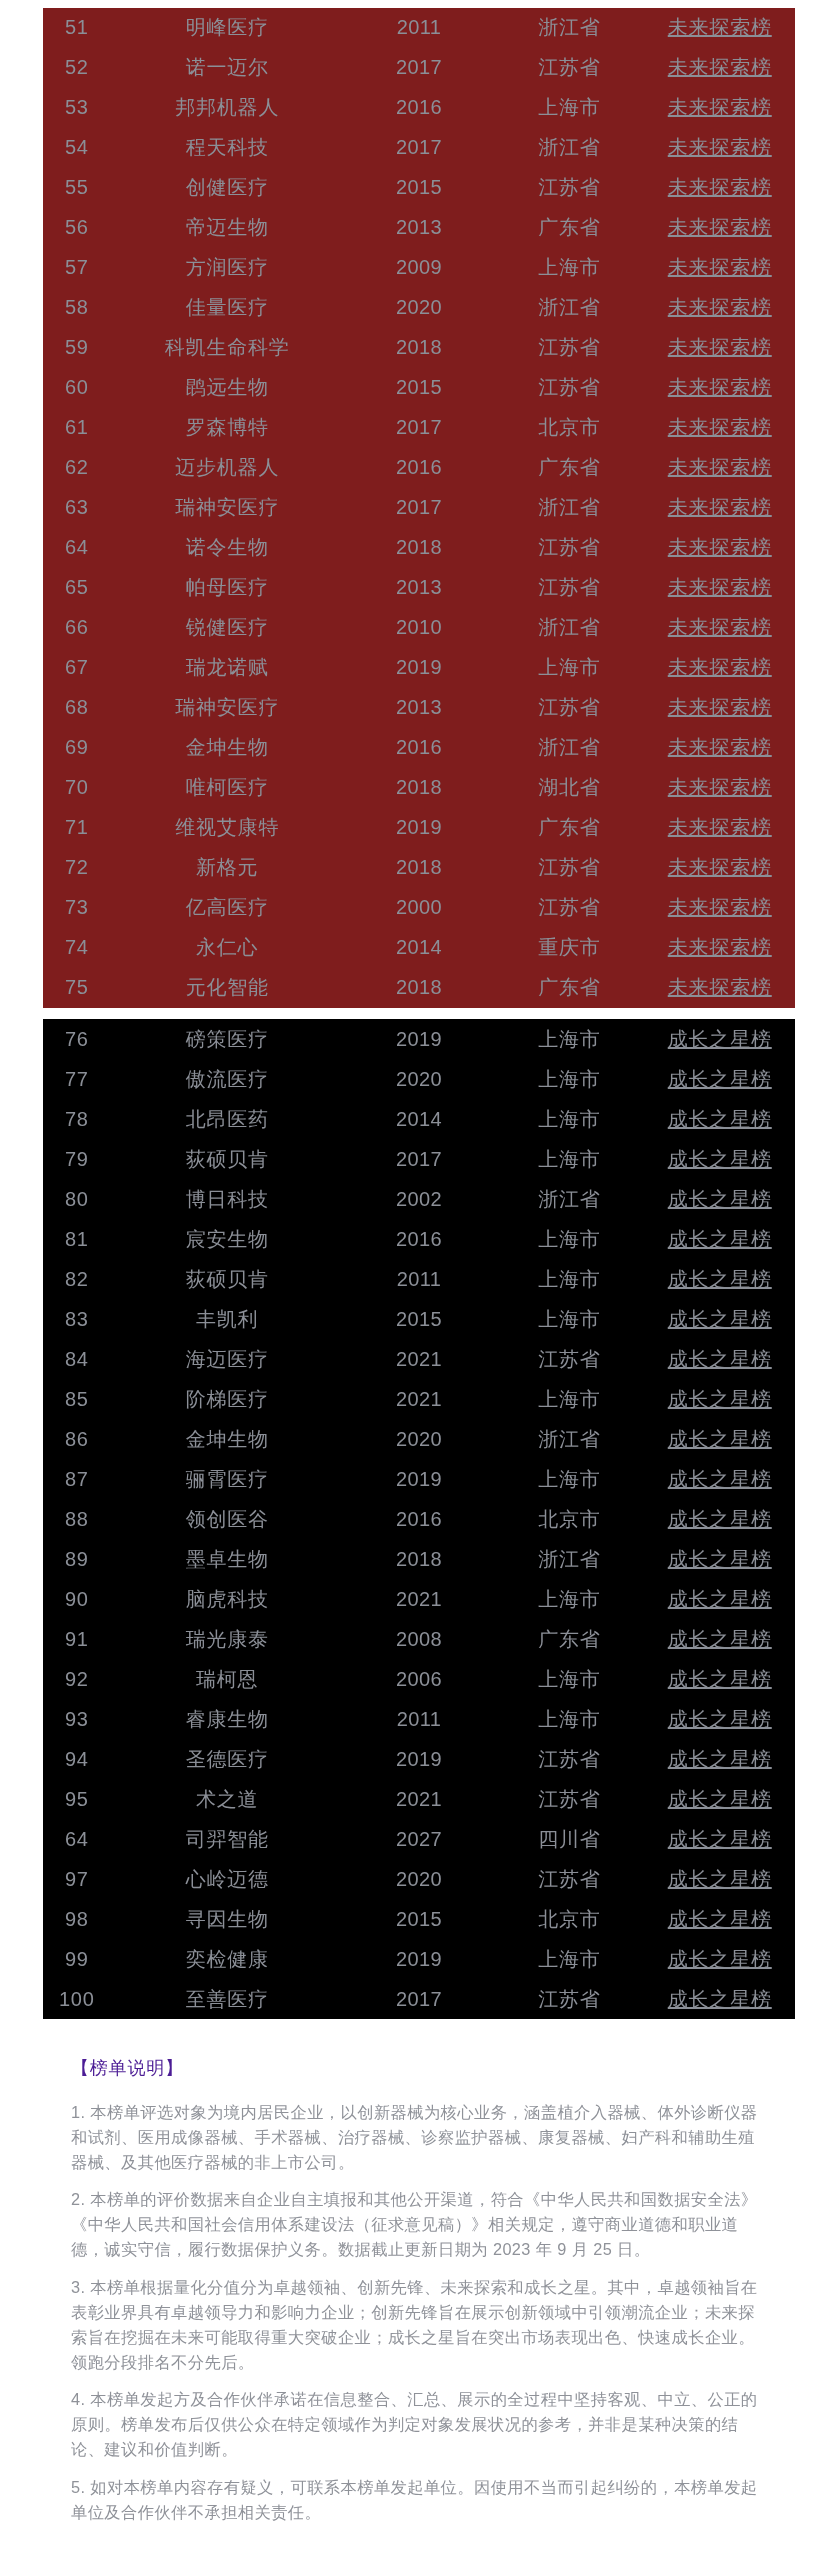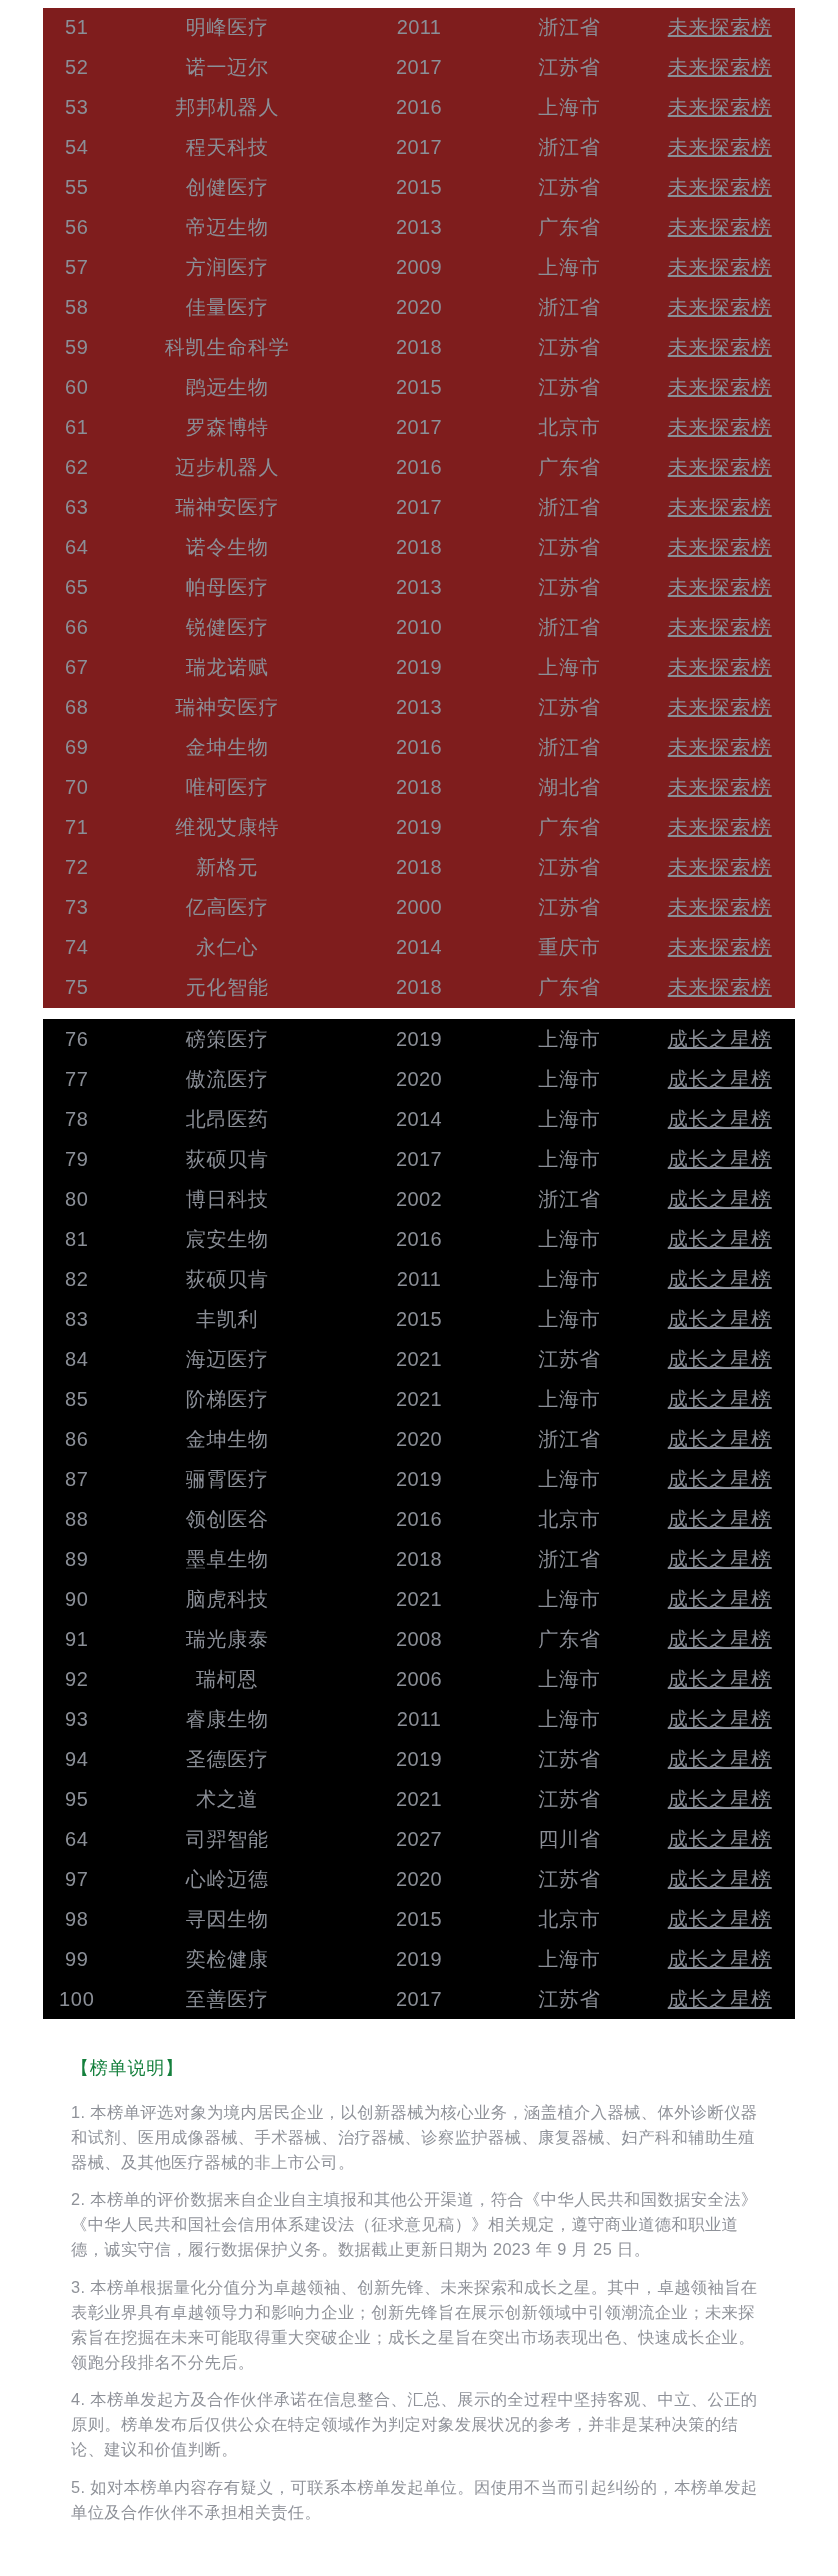--- a/index.html
+++ b/index.html
@@ -39,21 +39,21 @@
   .cell.list{width:20%;text-decoration:underline;}
   .notes{
     position:absolute;
     left:71px;
     top:2056px;
     width:699px;
     color:#8f9299;
   }
   .notes-title{
     font-size:18px;
-    color:#15803d;
+    color:#4c1d95;
     font-weight:400;
     margin:0 0 20px 0;
     letter-spacing:0.8px;
   }
   .notes p{
     font-size:16.3px;
     line-height:25px;
     margin:0 0 12.4px 0;
     font-weight:300;
     letter-spacing:0.4px;

